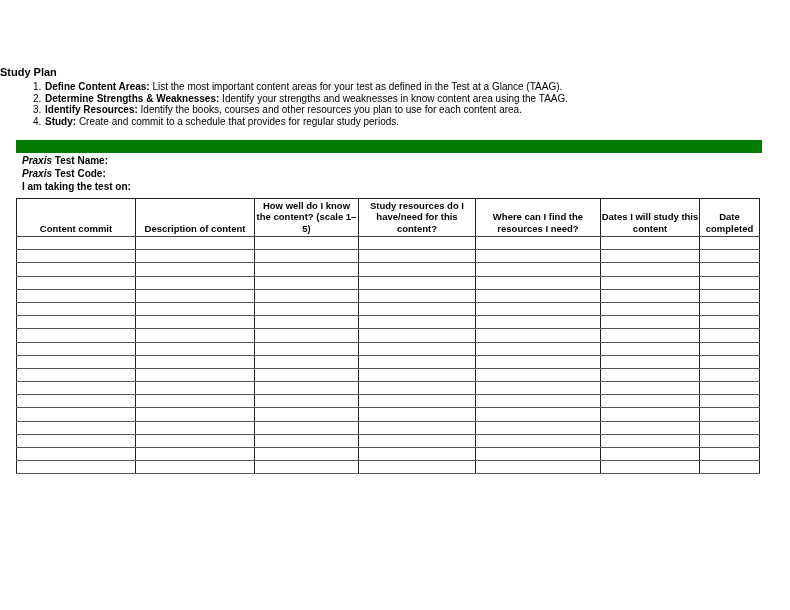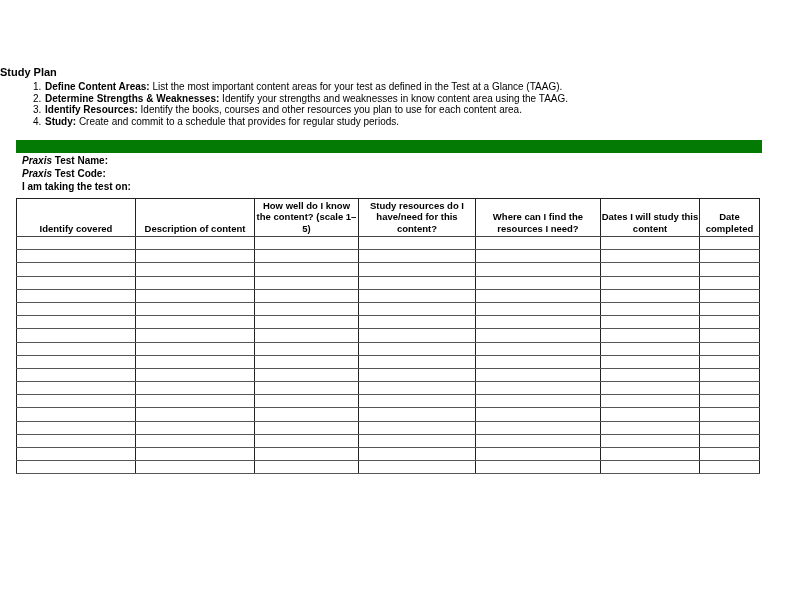--- a/index.html
+++ b/index.html
@@ -50,21 +50,21 @@
       <col style="width: 119px;">
       <col style="width: 119px;">
       <col style="width: 104px;">
       <col style="width: 117px;">
       <col style="width: 125px;">
       <col style="width: 99px;">
       <col style="width: 60px;">
     </colgroup>
   <thead>
     <tr id="plan-head">
-        <th>Identify covered</th>
+        <th>Content commit</th>
         <th>Description of content</th>
         <th>How well do I know the content? (scale 1–5)</th>
         <th>Study resources do I have/need for this content?</th>
         <th>Where can I find the resources I need?</th>
         <th>Dates I will study this content</th>
         <th>Date completed</th>
       </tr>
   </thead>
   <tbody id="plan-body">
       <tr>

